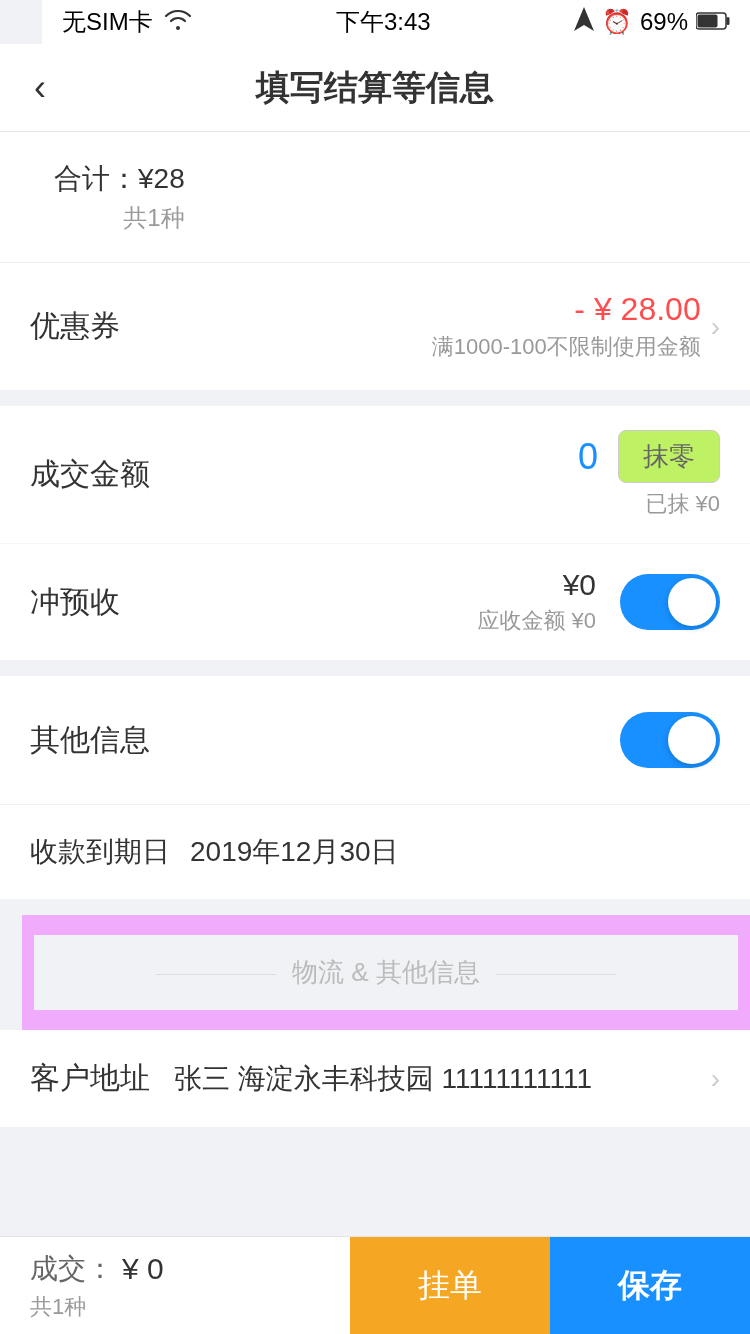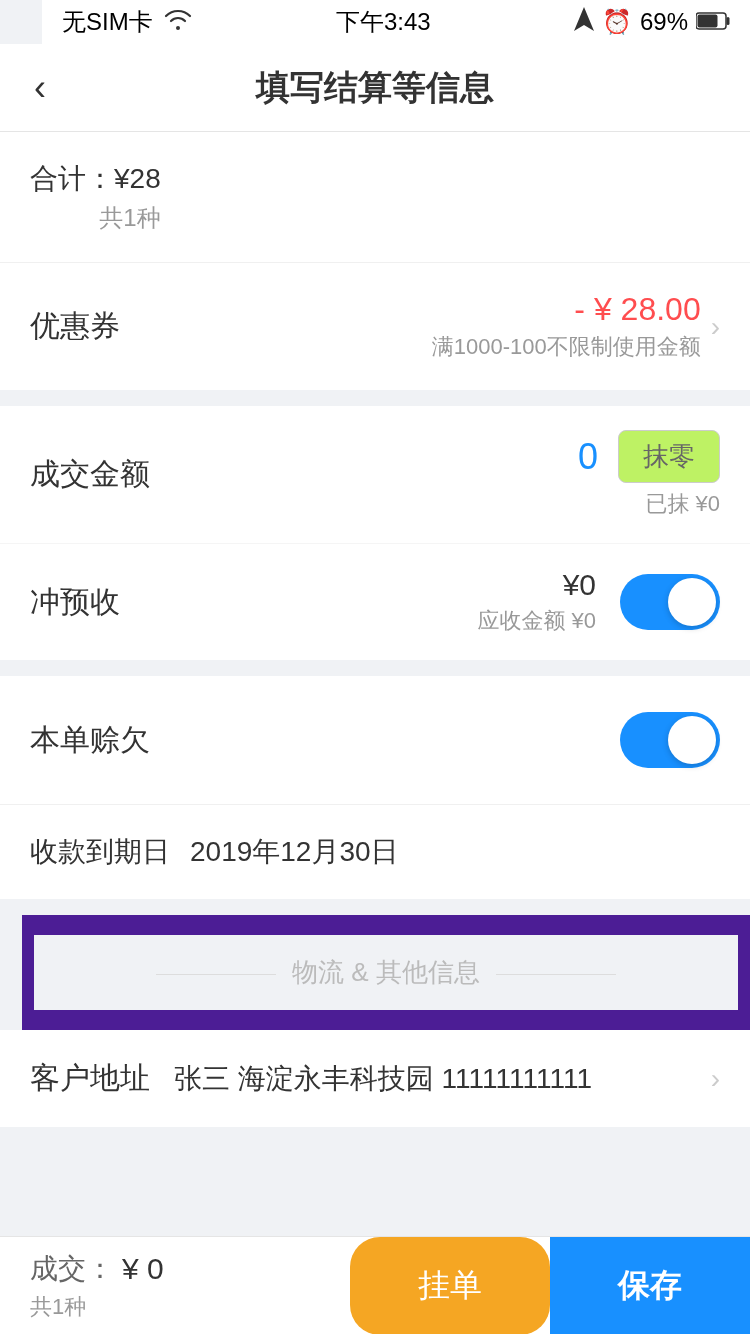--- a/index.html
+++ b/index.html
@@ -69,21 +69,21 @@
     .customer-left { display: flex; align-items: center; gap: 18px; }
     .customer-avatar {
       width: 64px; height: 64px;
       border-radius: 50%;
       background: #f5a623;
       display: flex; align-items: center; justify-content: center;
       color: white; font-size: 30px;
     }
     .customer-name { font-size: 30px; color: #333; font-weight: 500; }
     .customer-right { text-align: right; }
-    .total-amount { font-size: 28px; color: #333; }
+    .total-amount { font-size: 28px; color: #333; margin-left: 24px; }
     .total-count { font-size: 24px; color: #999; margin-top: 4px; }
 
     
     .coupon-row {
       display: flex;
       align-items: center;
       justify-content: space-between;
       padding: 28px 30px;
       border-top: 1px solid #f0f0f0;
     }
@@ -229,21 +229,20 @@
     .bottom-deal { font-size: 28px; color: #333; display: flex; align-items: center; gap: 8px; }
     .bottom-deal-label { color: #666; }
     .bottom-deal-amount { color: #333; font-size: 30px; font-weight: 500; }
     .bottom-count { font-size: 22px; color: #999; margin-top: 4px; }
     .bottom-btn-hold {
       width: 200px; height: 98px;
       background: #f5a623;
       display: flex; align-items: center; justify-content: center;
       font-size: 32px; color: white; font-weight: 500;
       cursor: pointer;
-      border-radius: 30px;
     }
     .bottom-btn-save {
       width: 200px; height: 98px;
       background: #1890ff;
       display: flex; align-items: center; justify-content: center;
       font-size: 32px; color: white; font-weight: 700;
       cursor: pointer;
     }
 
     .spacer-bottom { height: 98px; }
@@ -327,33 +326,33 @@
       </div>
       <div class="toggle">
         <div class="toggle-knob"></div>
       </div>
     </div>
   </div>
 </div>
 
 <div class="credit-section">
   <div class="credit-row">
-    <span class="credit-label">本单赊欠</span>
+    <span class="credit-label">其他信息</span>
     <div class="toggle">
       <div class="toggle-knob"></div>
     </div>
   </div>
 
   <div class="due-row">
     <span class="due-label">收款到期日</span>
     <span class="due-value">2019年12月30日</span>
   </div>
 </div>
 
-<div style="background:#4c1d95; padding: 20px 12px; margin-left: 22px;">
+<div style="background:#f0abfc; padding: 20px 12px; margin-left: 22px;">
   <div class="logistics-divider">
     <span class="logistics-text">物流 &amp; 其他信息</span>
   </div>
 </div>
 
 <div class="address-section">
   <div class="address-row">
     <span class="address-label">客户地址</span>
     <span class="address-value">张三 海淀永丰科技园 11111111111</span>
     <span class="address-chevron">›</span>

